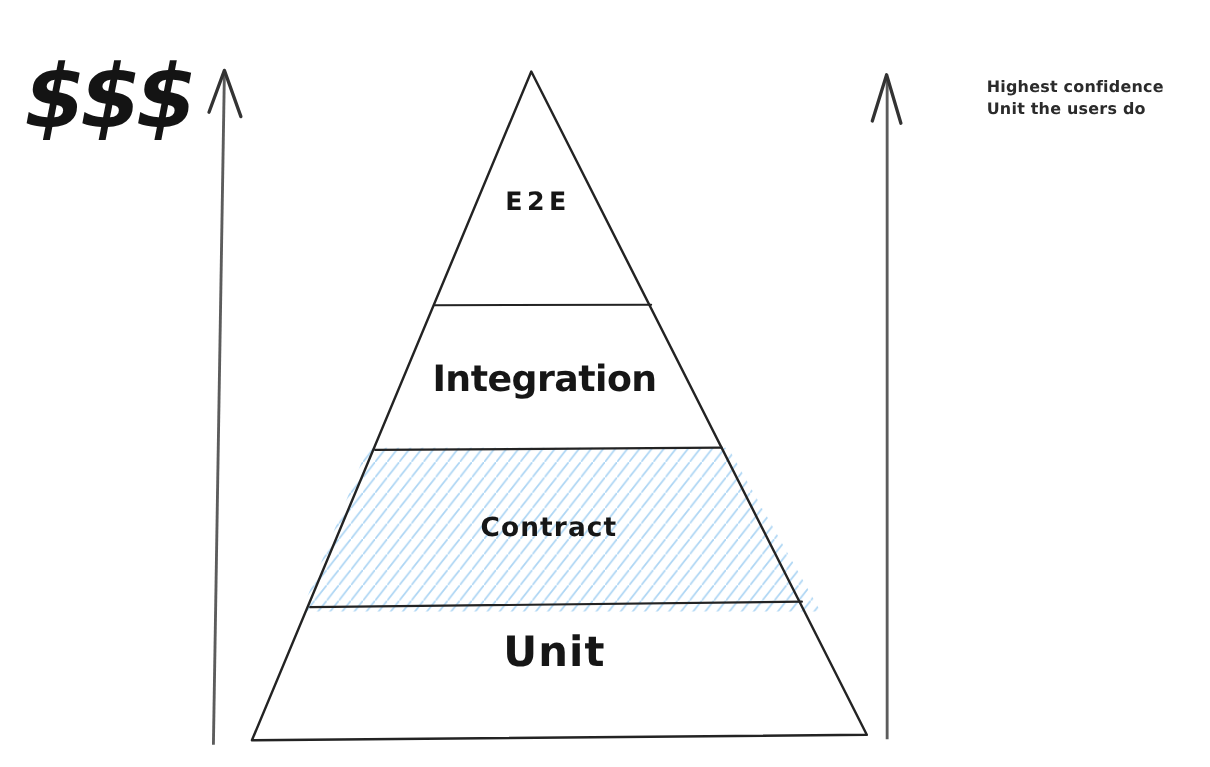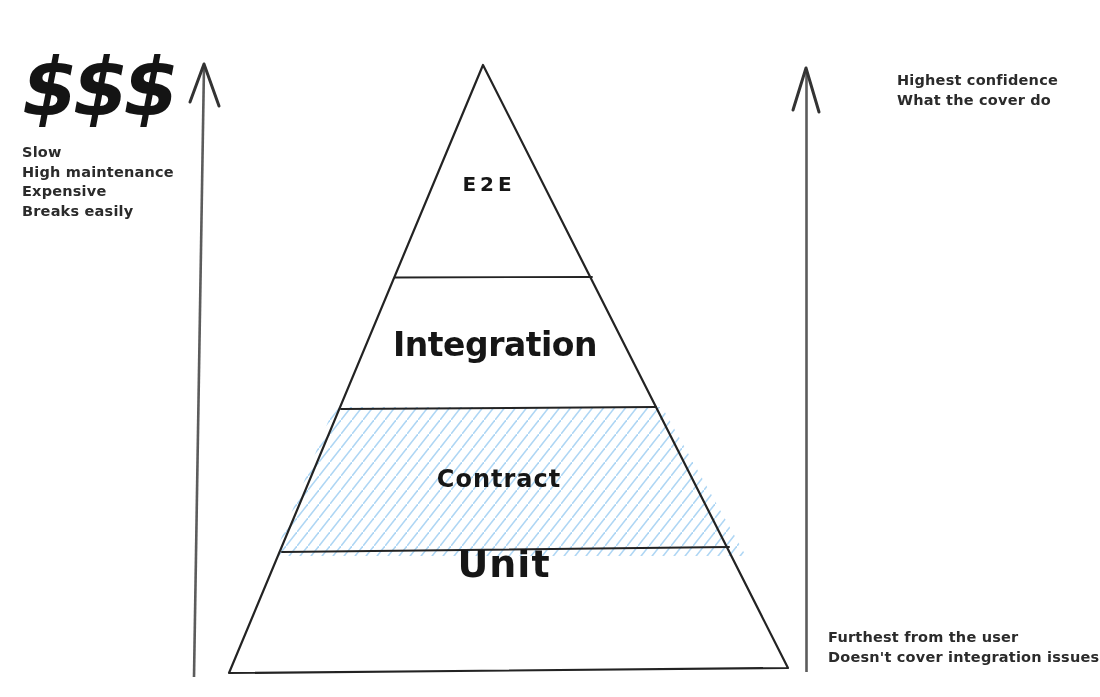--- a/index.html
+++ b/index.html
@@ -45,24 +45,24 @@
   .cost-notes     { left: 22px;  top: 143px; }
   .conf-notes-top { left: 858px; top: 71px; margin-left: 39px;  }
   .conf-notes-bot { left: 828px; top: 628px; }
   .layer-label {
     position: absolute;
     transform: translate(-50%, -50%);
     font-weight: 700;
     color: #161616;
     white-space: nowrap;
   }
-  .label-e2e         { left: 489px; top: 184px; font-size: 20px; letter-spacing: 4px; }
+  .label-e2e         { left: 489px; top: 184px; font-size: 23px; letter-spacing: 4px; }
   .label-integration { left: 495px; top: 344px; font-size: 33px; font-weight: 600; letter-spacing: -0.5px; }
   .label-contract    { left: 499px; top: 479px; font-size: 24px; letter-spacing: 1px; }
-  .label-unit        { left: 504px; top: 564px; font-size: 38px; font-weight: 800; letter-spacing: 1px; }
+  .label-unit        { left: 504px; top: 592px; font-size: 38px; font-weight: 800; letter-spacing: 1px; }
 </style>
 </head>
 <body>
 
 <div class="canvas">
 
   <svg class="diagram-svg" width="1100" height="697" viewBox="0 0 1100 697">
     <defs>
       <pattern id="hatch" width="11" height="14" patternUnits="userSpaceOnUse">
         <line x1="0" y1="14" x2="11" y2="0" stroke="#aed6f4" stroke-width="1.6"></line>
@@ -83,35 +83,25 @@
     </g>
 
     <g>
       <path d="M 806.5 672 L 806.5 70" fill="none" stroke="#5c5c5c" stroke-width="2.6"></path>
       <path d="M 793 110 L 806 68 L 819 112" fill="none" stroke="#333333" stroke-width="3" stroke-linecap="round" stroke-linejoin="round"></path>
     </g>
   </svg>
 
   <div class="txt cost-symbol">$$$</div>
 
-  <div class="txt note cost-notes">
-    <div>Slow</div>
-    <div>High maintenance</div>
-    <div>Expensive</div>
-    <div>Breaks easily</div>
-  </div>
 
   <div class="txt note conf-notes-top">
     <div>Highest confidence</div>
-    <div>What the cover do</div>
+    <div>Unit the users do</div>
   </div>
 
-  <div class="txt note conf-notes-bot">
-    <div>Furthest from the user</div>
-    <div>Doesn't cover integration issues</div>
-  </div>
 
   <div class="layer-label label-e2e">E2E</div>
   <div class="layer-label label-integration">Integration</div>
   <div class="layer-label label-contract">Contract</div>
   <div class="layer-label label-unit">Unit</div>
 
 </div>
 
 </body></html>

